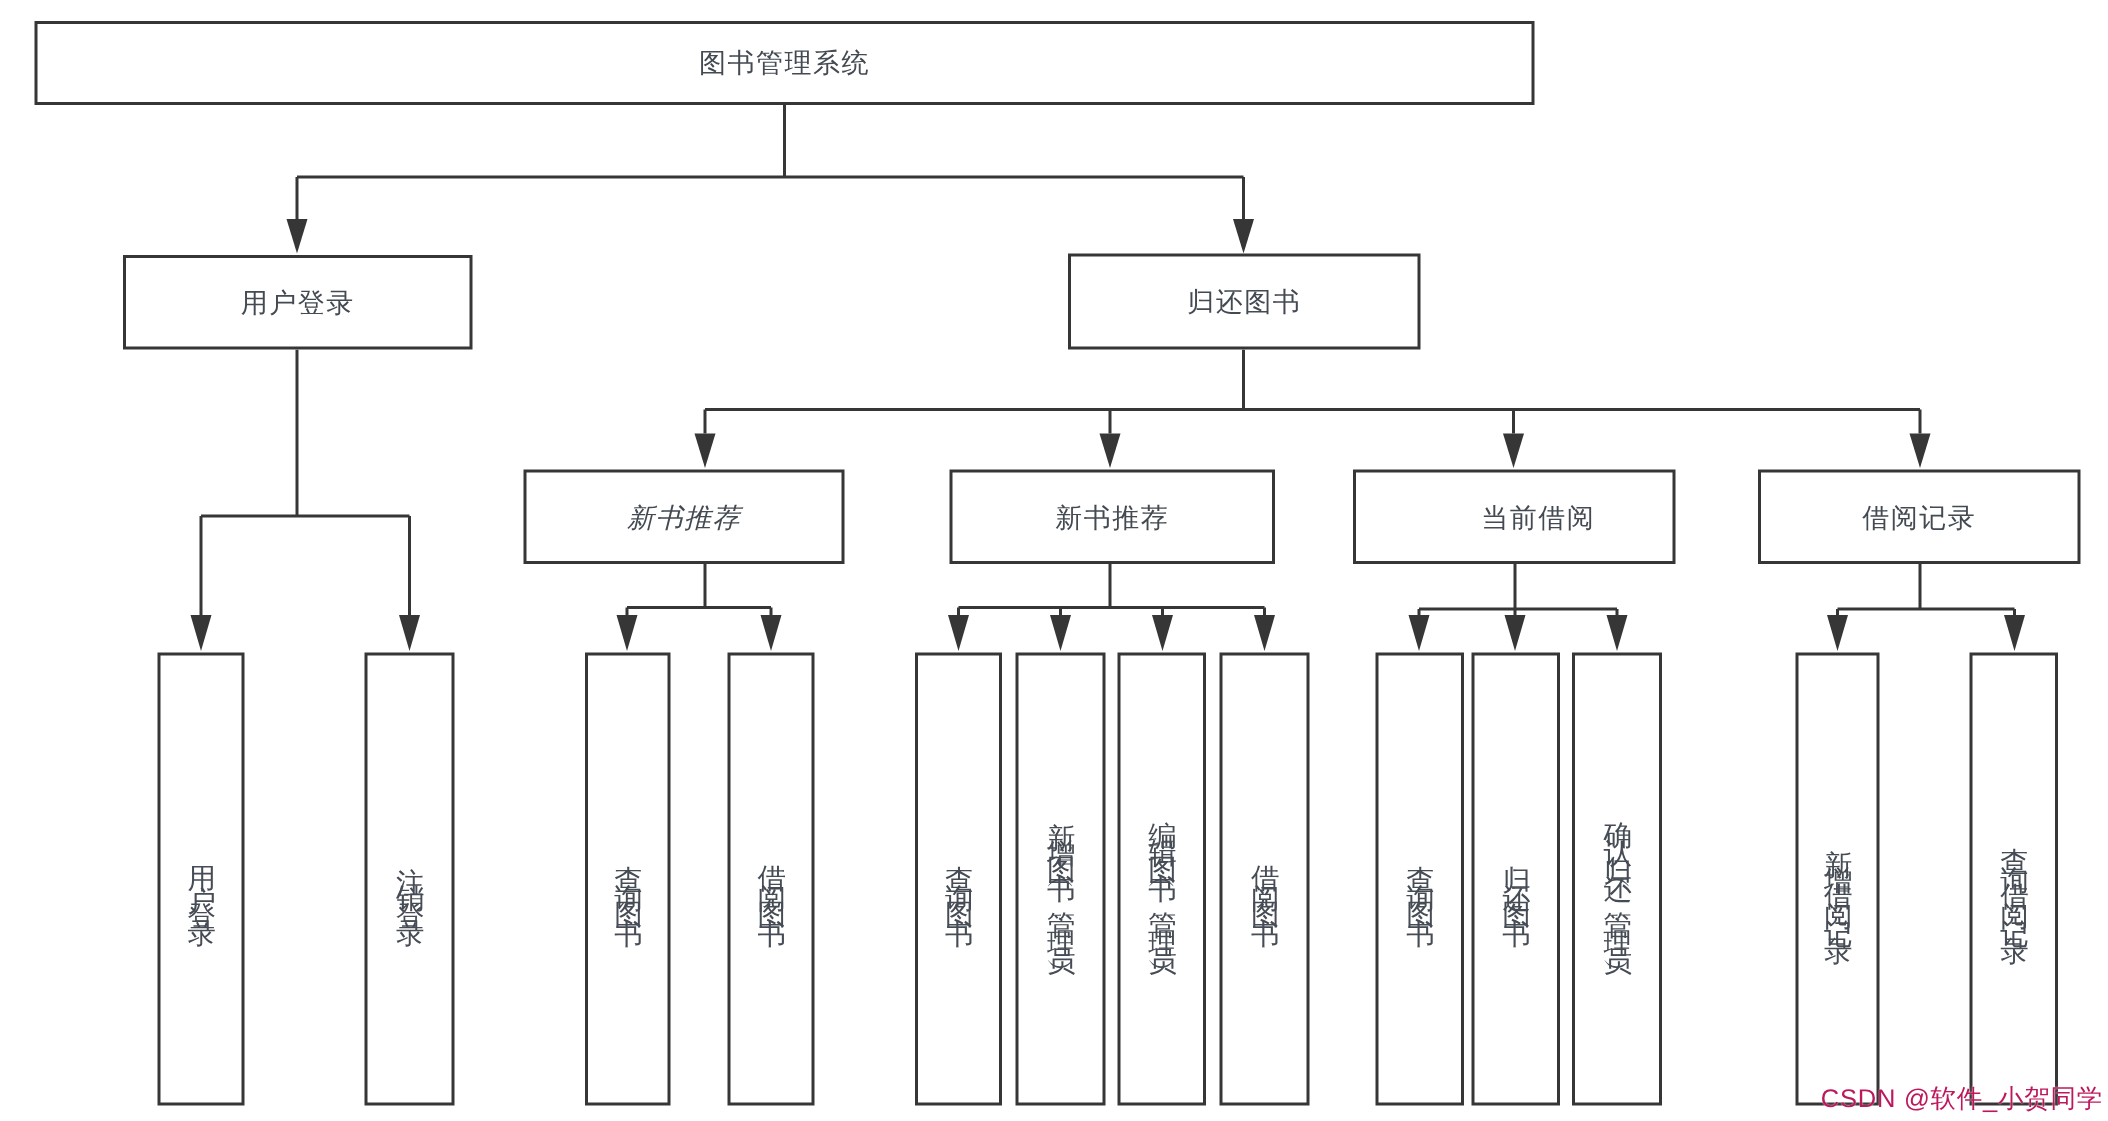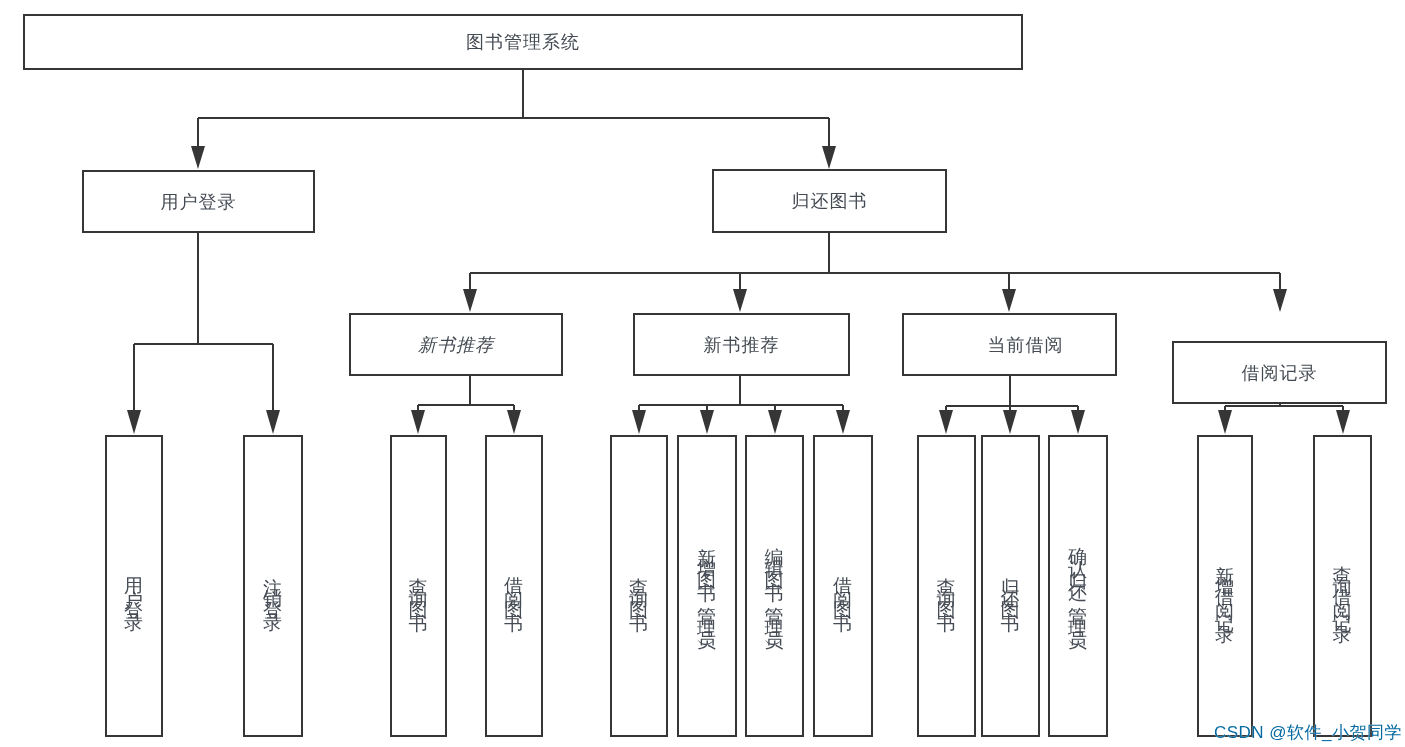--- a/index.html
+++ b/index.html
@@ -33,21 +33,21 @@
     font-size:19px;
     letter-spacing:12px;
     line-height:1;
     color:#464c55;
   }
   #watermark{
     position:absolute;
     right:3px;
     bottom:3px;
     font-size:17px;
-    color:#0369a1;
+    color:#be185d;
     text-shadow:0 0 1px #ffffff;
     letter-spacing:0.5px;
   }
 </style>
 </head>
 <body>
 
 <div id="stage">
 
   <svg id="connectors" viewBox="0 0 1405 747" xmlns="http://www.w3.org/2000/svg">
@@ -91,21 +91,21 @@
   </svg>
 
   <div class="box" style="left:23px;top:14px;width:1000px;height:56px;">图书管理系统</div>
 
   <div class="box" style="left:82px;top:170px;width:233px;height:63px;">用户登录</div>
   <div class="box" style="left:712px;top:169px;width:235px;height:64px;">归还图书</div>
 
   <div class="box" style="left:349px;top:313px;width:214px;height:63px;font-style:italic;">新书推荐</div>
   <div class="box" style="left:633px;top:313px;width:217px;height:63px;">新书推荐</div>
   <div class="box" style="left:902px;top:313px;width:215px;height:63px;padding-left:32px;">当前借阅</div>
-  <div class="box" style="left:1172px;top:313px;width:215px;height:63px;margin-top:28px;">借阅记录</div>
+  <div class="box" style="left:1172px;top:313px;width:215px;height:63px;">借阅记录</div>
 
   <div class="box vbox" style="left:105px;top:435px;width:58px;height:302px;">
     <span class="vtext">用户登录</span>
   </div>
   <div class="box vbox" style="left:243px;top:435px;width:60px;height:302px;">
     <span class="vtext">注销登录</span>
   </div>
 
   <div class="box vbox" style="left:390px;top:435px;width:57px;height:302px;">
     <span class="vtext">查询图书</span>

